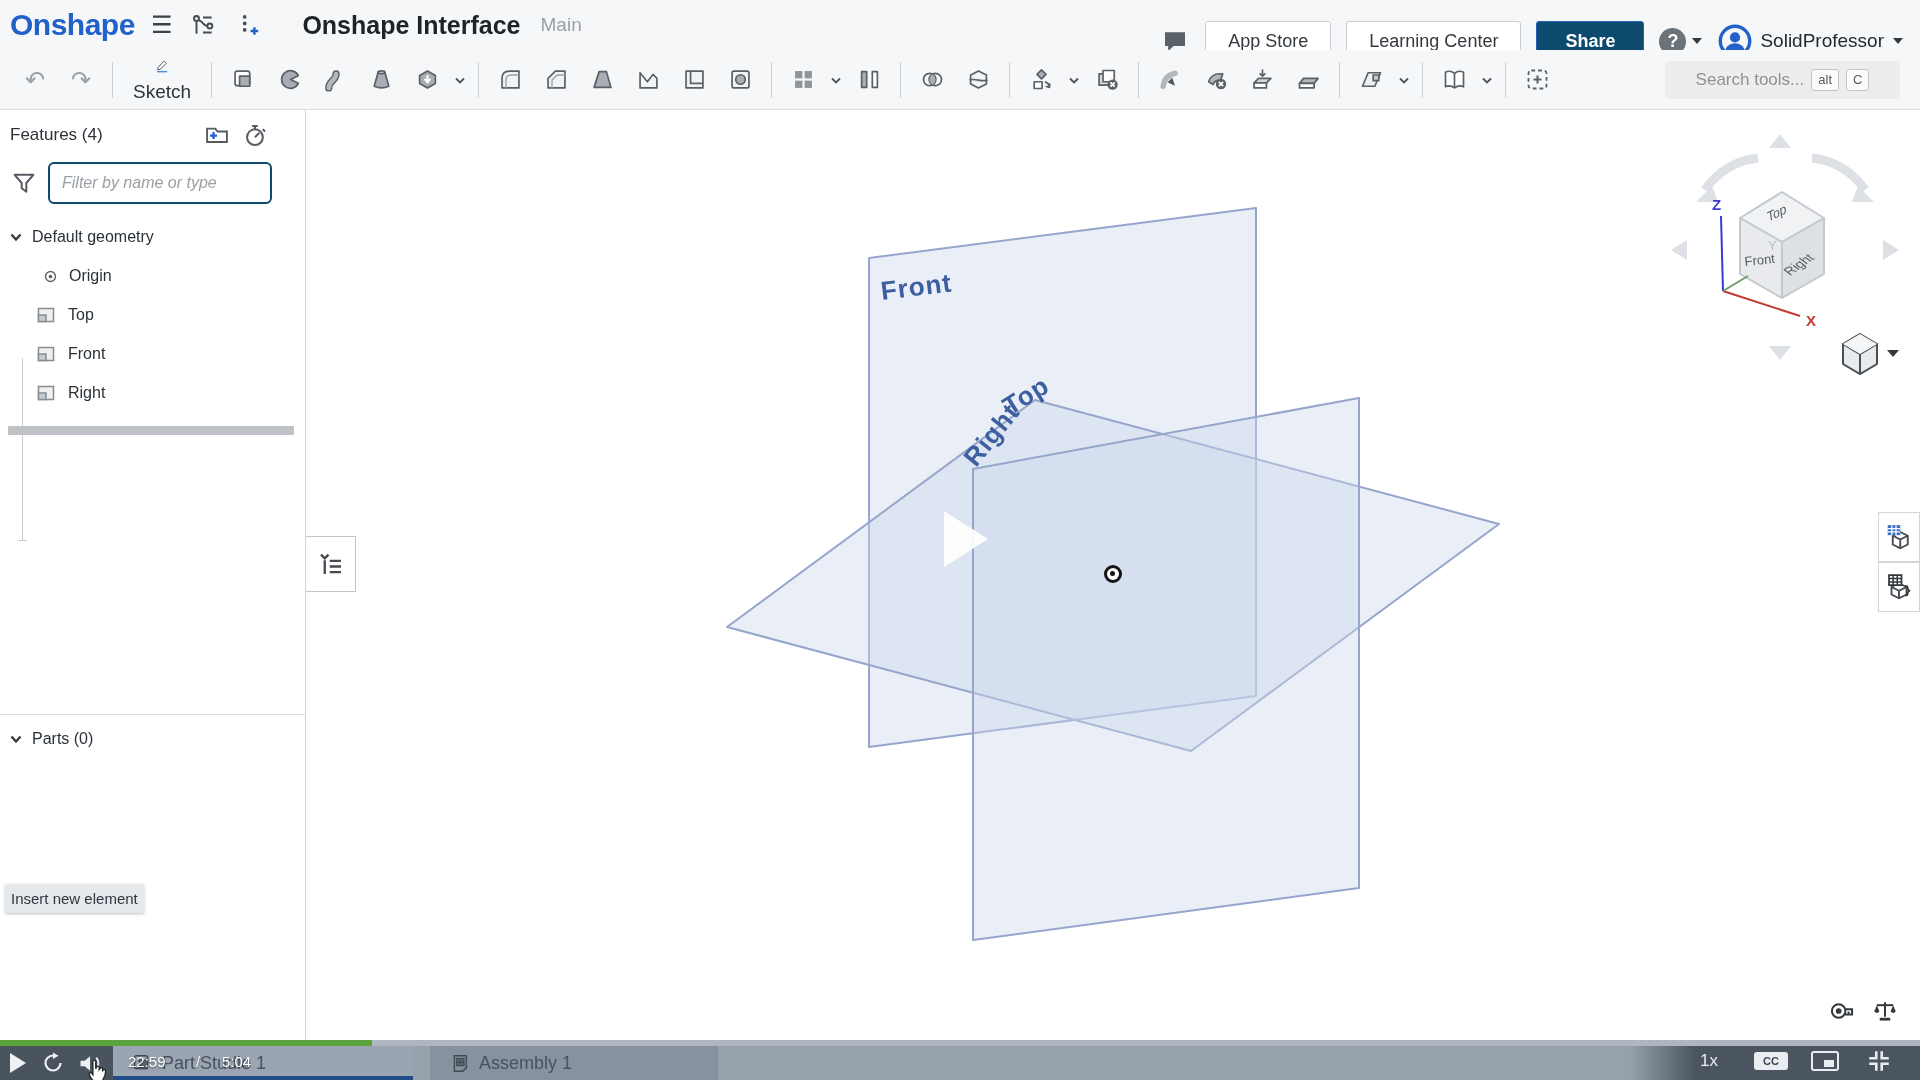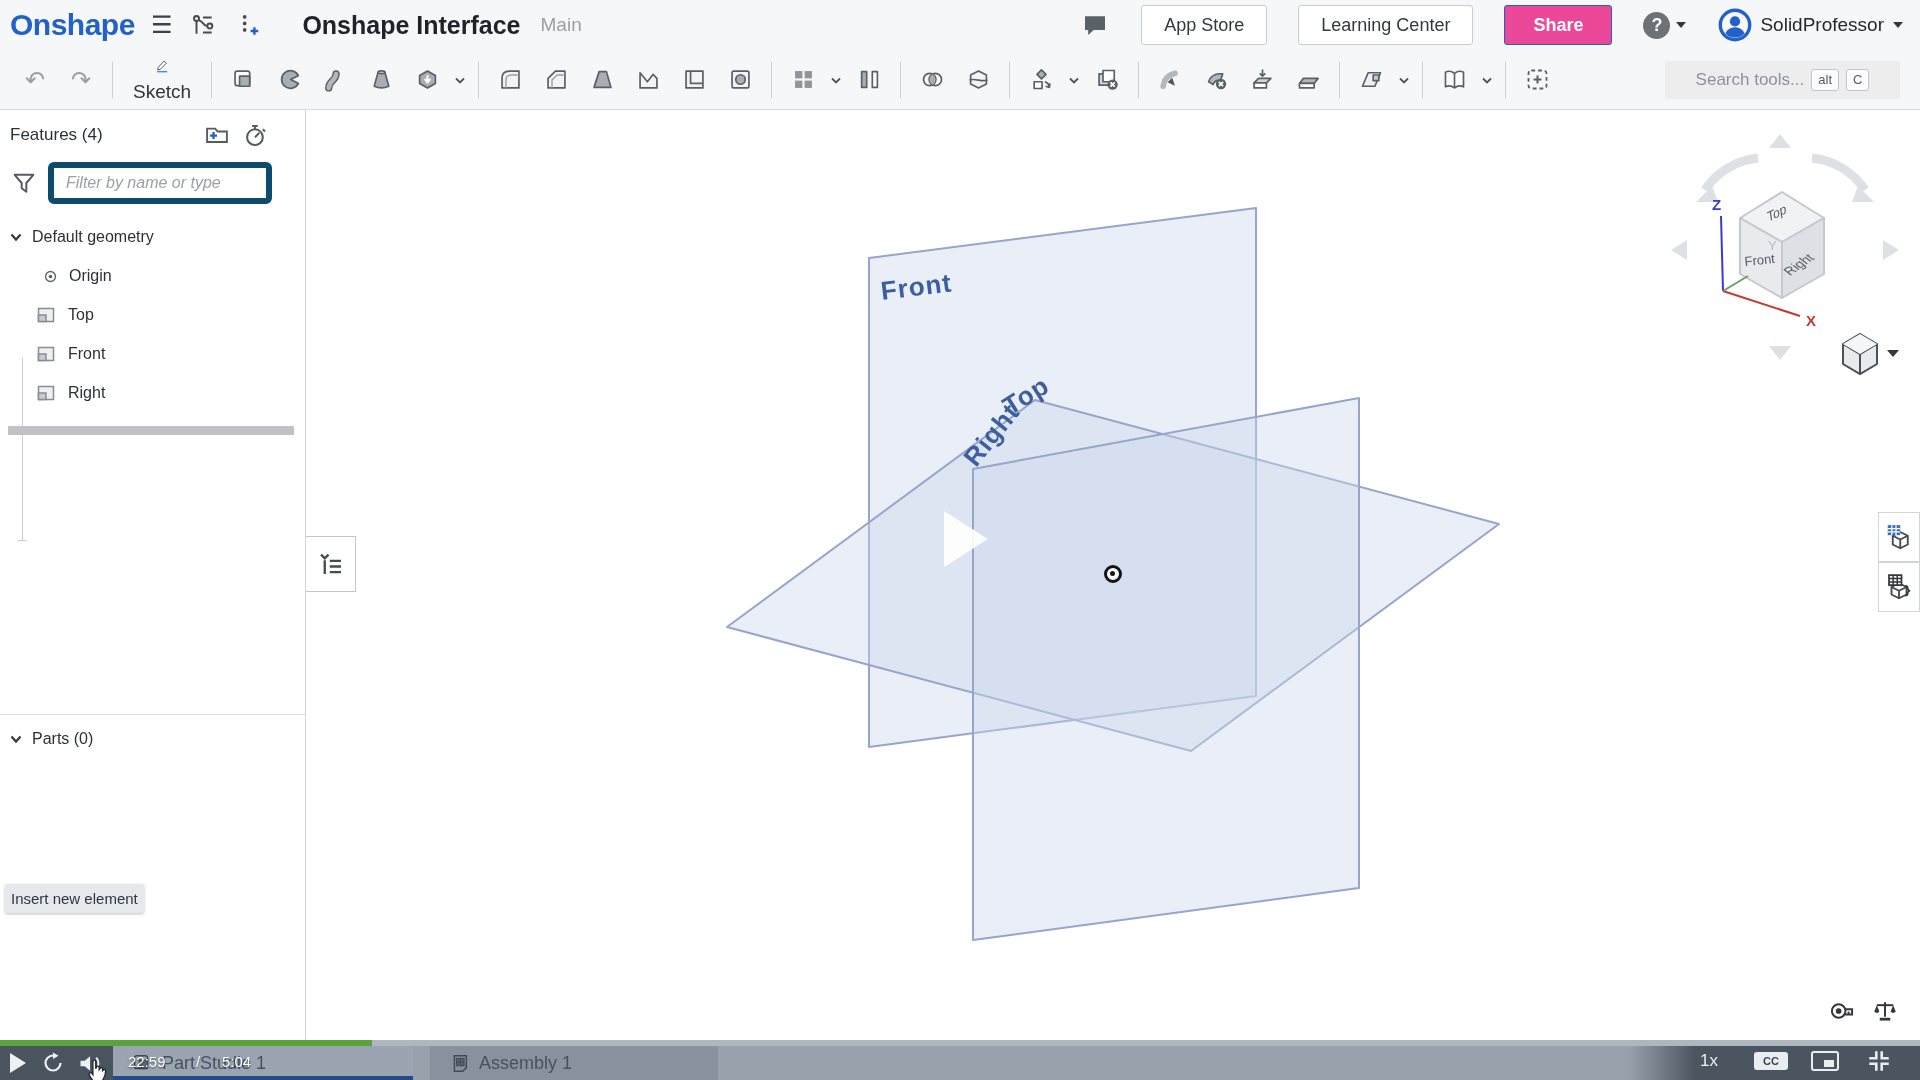--- a/index.html
+++ b/index.html
@@ -7,24 +7,24 @@
     font-family:"Liberation Sans", sans-serif; }
 
   
   #header { position:absolute; left:0; top:0; width:1920px; height:50px; background:#f6f7f8; z-index:5; }
   #header-left { position:absolute; left:10px; top:0; height:50px; display:flex; align-items:center; gap:16px; }
   .logo { font-size:30px; font-weight:700; color:#2161c9; letter-spacing:-0.5px; }
   .hamburger { font-size:24px; color:#3c4248; line-height:1; cursor:pointer; }
   .hicon { width:30px; height:30px; display:flex; align-items:center; justify-content:center; }
   .doc-title { font-size:25px; font-weight:700; color:#1d2329; margin-left:22px; white-space:nowrap; }
   .workspace { font-size:19px; color:#9aa0a6; margin-left:4px; }
-  #header-right { position:absolute; right:16px; top:0; height:50px; display:flex; align-items:center; gap:31px; }
+  #header-right { position:absolute; right:16px; top:16px; height:50px; display:flex; align-items:center; gap:15px; }
   .hbtn { height:40px; padding:0 22px; background:#fff; border:1px solid #c9cdd1; border-radius:3px;
     font-size:18px; color:#33393f; display:flex; align-items:center; cursor:pointer; white-space:nowrap; }
-  .hbtn.share { background:#ec4899; border-color:#1f62b8; color:#fff; font-weight:600; padding:0 28px; }
+  .hbtn.share { background:#0c4a6e; border-color:#1f62b8; color:#fff; font-weight:600; padding:0 28px; }
   .help-circle { width:27px; height:27px; border-radius:50%; background:#6b7379; color:#fff; font-size:18px;
     font-weight:700; display:flex; align-items:center; justify-content:center; }
   .username { font-size:19px; color:#23292f; }
   .caret { width:12px; height:9px; display:inline-block; }
 
   
   #toolbar { position:absolute; left:0; top:50px; width:1920px; height:60px; background:#f6f7f8;
     border-bottom:1px solid #d9dcdf; display:flex; align-items:center; padding-left:12px; z-index:5; }
   .tbtn { width:46px; height:46px; display:flex; align-items:center; justify-content:center; cursor:pointer; border-radius:3px; }
   .tcaret { width:20px; height:46px; display:flex; align-items:center; justify-content:center; cursor:pointer; }
@@ -38,21 +38,21 @@
   .key-badge { font-size:13px; color:#555b61; background:#fbfbfc; border:1px solid #c2c6ca;
     border-radius:3px; padding:2px 6px; line-height:1.2; }
 
   
   #left-panel { position:absolute; left:0; top:110px; width:306px; height:930px; background:#fff;
     border-right:1px solid #d2d5d8; z-index:4; }
   #features-header { position:absolute; left:10px; top:10px; width:286px; display:flex; align-items:center; }
   #features-header .ftitle { font-size:17px; color:#2b3138; }
   #features-header .spacer { flex:1; }
   #filter-row { position:absolute; left:10px; top:52px; width:286px; display:flex; align-items:center; gap:10px; }
-  #filter-input { width:224px; height:42px; border:6px solid #0c4a6e; border-radius:6px; padding:0 12px;
+  #filter-input { width:224px; height:42px; border:2px solid #0c4a6e; border-radius:6px; padding:0 12px;
     font-size:16px; font-style:italic; color:#333; font-family:"Liberation Sans",sans-serif; }
   #filter-input::placeholder { color:#9aa0a6; }
   .tree-row { position:absolute; left:0; width:300px; height:38px; display:flex; align-items:center; gap:10px; cursor:pointer; }
   .tree-row .lbl { font-size:16px; color:#2b3138; }
   .tree-guide { position:absolute; left:22px; top:248px; width:1px; height:182px; background:#c9cdd1; }
   .tree-guide-tick { position:absolute; left:18px; top:430px; width:9px; height:1px; background:#c9cdd1; }
   #hscrollbar { position:absolute; left:8px; top:316px; width:286px; height:9px; background:#bfc3c7; border-radius:1px; cursor:pointer; }
   #parts-divider { position:absolute; left:0px; top:604px; width:305px; height:1px; background:#dadde0; }
   #tooltip { position:absolute; left:5px; top:884px; background:#e6e9ec; color:#2e363e; font-size:15px;
     padding:6px 6px; border-radius:2px; box-shadow:0 1px 3px rgba(0,0,0,.25); z-index:8; }

